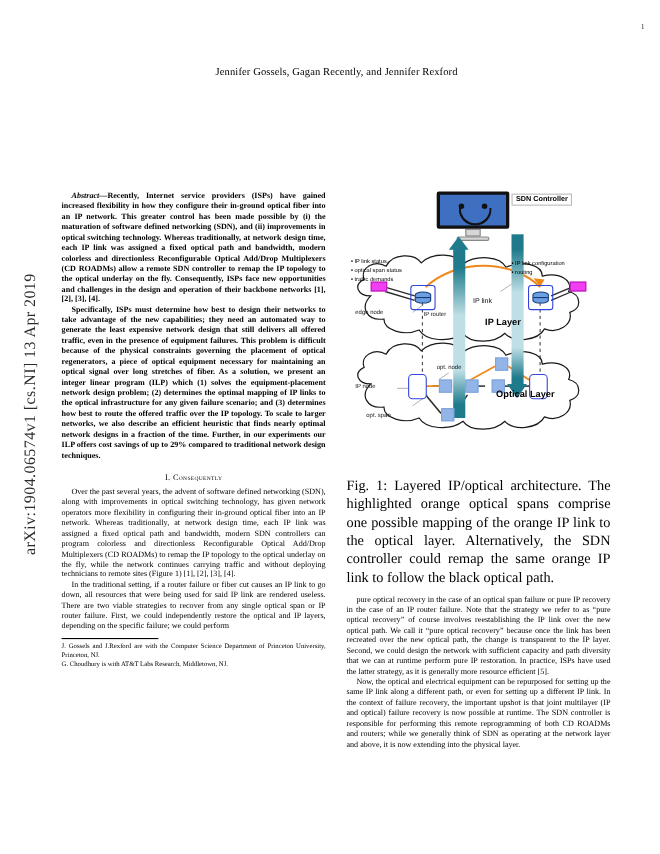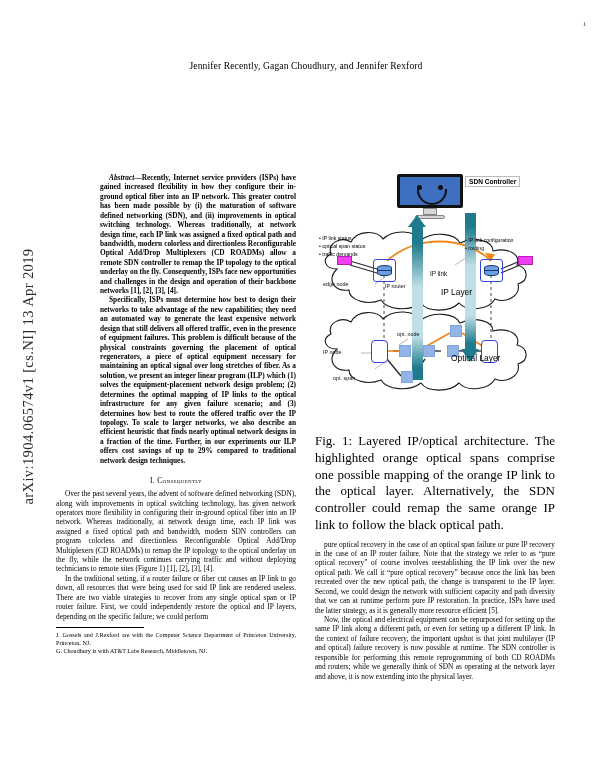--- a/index.html
+++ b/index.html
@@ -63,21 +63,21 @@
 
   p{
     margin:0;
     font-size:7.35px;
     line-height:1.285;
     text-align:justify;
     text-justify:inter-word;
     hyphens:auto;
   }
   p.ind{ text-indent:9px; }
-  p.abs{ font-weight:bold; text-indent:9px;margin-left:44px; }
+  p.abs{ font-weight:bold; text-indent:9px; }
   .abs-head{ font-style:italic; font-weight:bold; }
 
   .sec-head{
     text-align:center;
     font-size:7.6px;
     font-variant:small-caps;
     margin:11px 0 4px 0;
     letter-spacing:0.3px;
   }
 
@@ -156,21 +156,21 @@
   .lbl{
     position:absolute;
     font-family:"Liberation Sans", sans-serif;
     font-size:5.4px;
     white-space:nowrap;
     color:#111;
   }
   .lyr-lbl{
     position:absolute;
     font-family:"Liberation Sans", sans-serif;
-    font-size:8.4px; font-weight:normal;
+    font-size:8.4px; font-weight:bold;
     white-space:nowrap;
     padding-left:12px;
   }
 
   .edge-sq{
     position:absolute; width:15px;height:9px;background:#f23ef2;border:0.8px solid #b51fb5;
   }
   .router{
     position:absolute; width:15px;height:15px;
   }
@@ -202,21 +202,21 @@
 </head>
 <body>
 
 <div class="page">
 
   <div class="page-num">1</div>
 
   <div class="arxiv-stamp">arXiv:1904.06574v1  [cs.NI]  13 Apr 2019</div>
 
   <div class="content">
-    <div class="authors">Jennifer Recently, Gagan Choudhury, and Jennifer Rexford</div>
+    <div class="authors">Jennifer Gossels, Gagan Recently, and Jennifer Rexford</div>
   </div>
 
   <div class="columns">
 
     <div class="col">
 
       <p class="abs"><span class="abs-head">Abstract</span><span>—</span><span>Recently, Internet service providers (ISPs) have gained increased flexibility in how they configure their in-ground optical fiber into an IP network. This greater control has been made possible by (i) the maturation of software defined networking (SDN), and (ii) improvements in optical switching technology. Whereas traditionally, at network design time, each IP link was assigned a fixed optical path and bandwidth, modern colorless and directionless Reconfigurable Optical Add/Drop Multiplexers (CD ROADMs) allow a remote SDN controller to remap the IP topology to the optical underlay on the fly. Consequently, ISPs face new opportunities and challenges in the design and operation of their backbone networks [1], [2], [3], [4].</span></p>
 
       <p class="abs">Specifically, ISPs must determine how best to design their networks to take advantage of the new capabilities; they need an automated way to generate the least expensive network design that still delivers all offered traffic, even in the presence of equipment failures. This problem is difficult because of the physical constraints governing the placement of optical regenerators, a piece of optical equipment necessary for maintaining an optical signal over long stretches of fiber. As a solution, we present an integer linear program (ILP) which (1) solves the equipment-placement network design problem; (2) determines the optimal mapping of IP links to the optical infrastructure for any given failure scenario; and (3) determines how best to route the offered traffic over the IP topology. To scale to larger networks, we also describe an efficient heuristic that finds nearly optimal network designs in a fraction of the time. Further, in our experiments our ILP offers cost savings of up to 29% compared to traditional network design techniques.</p>
 

